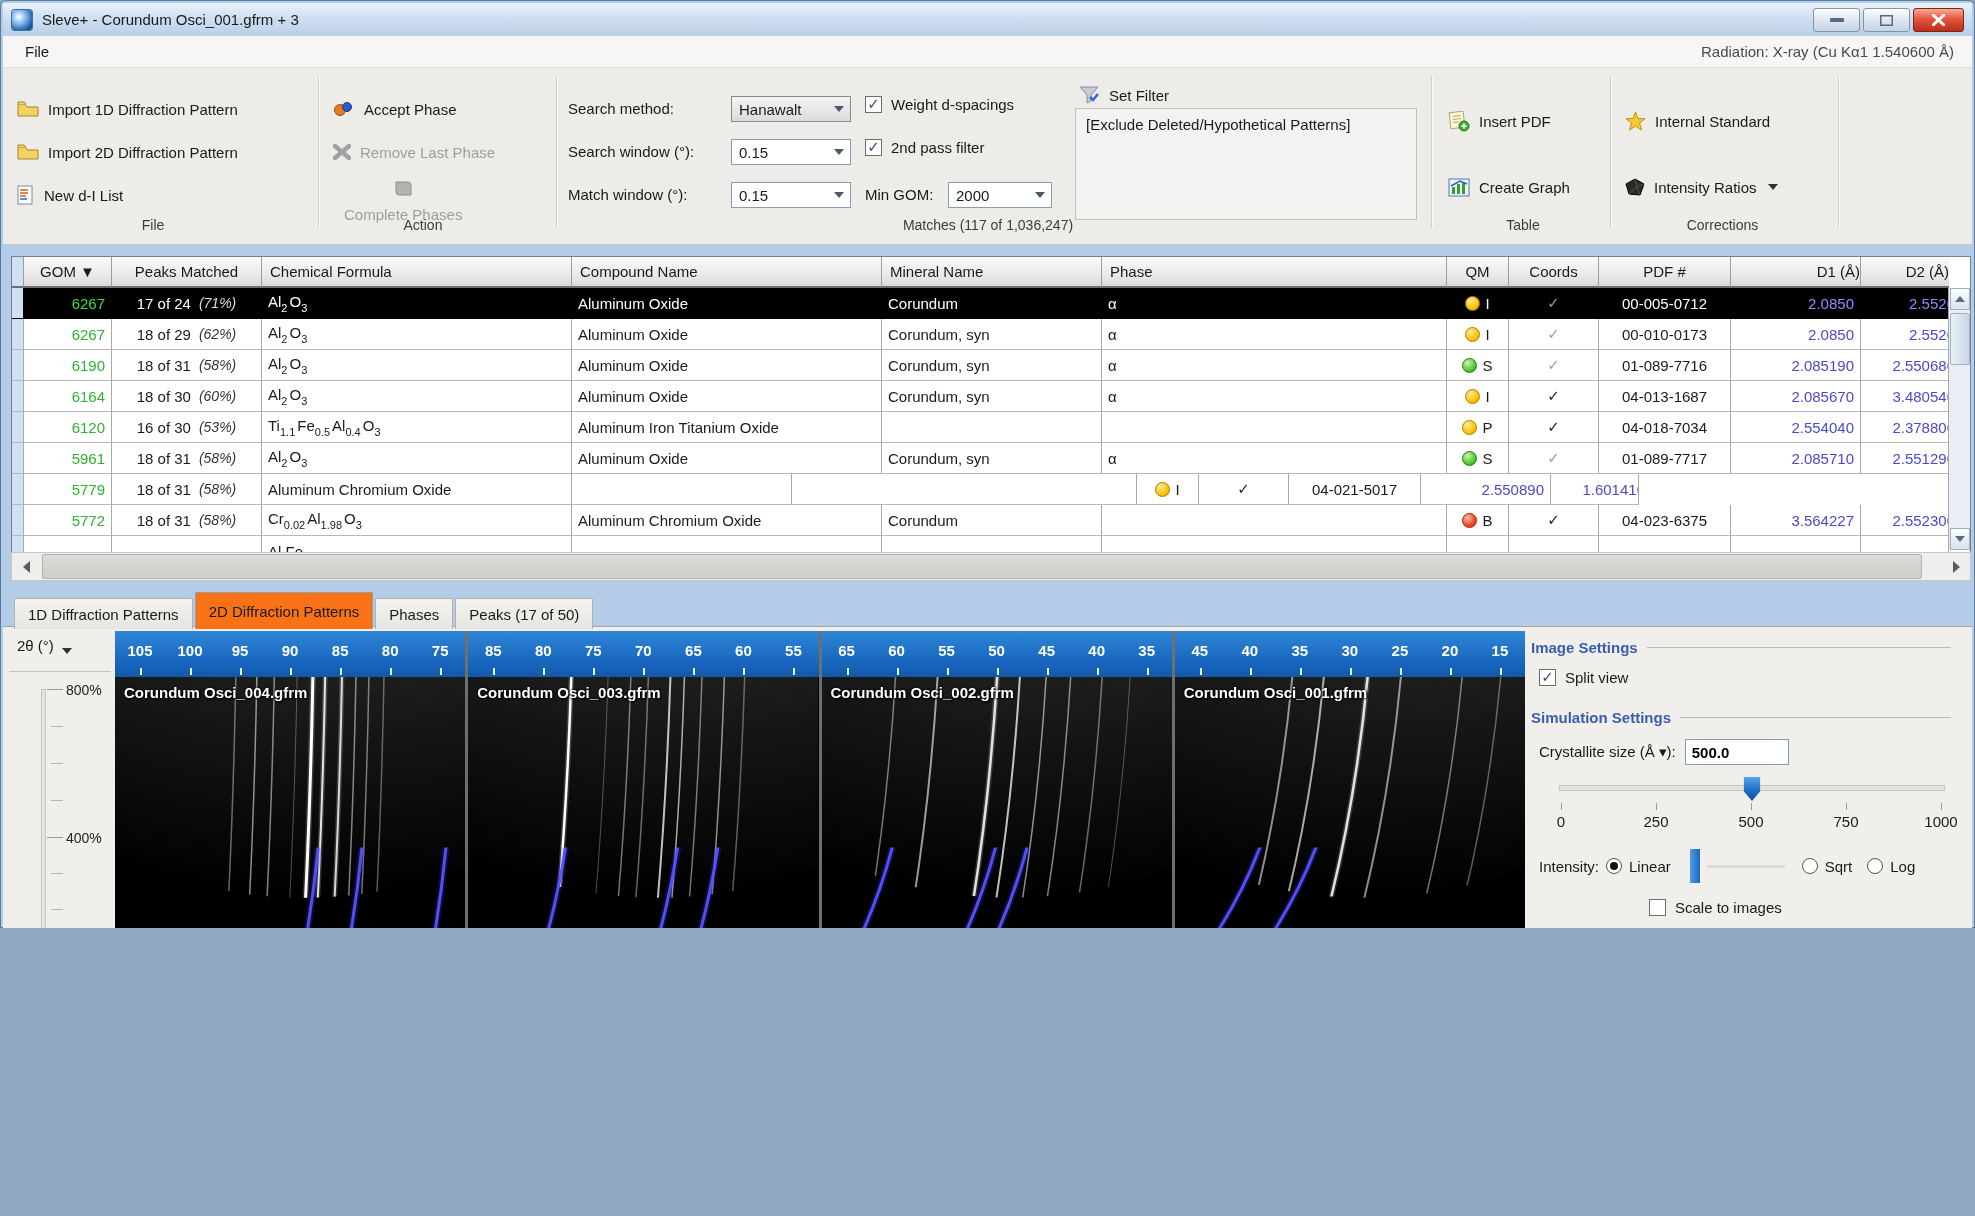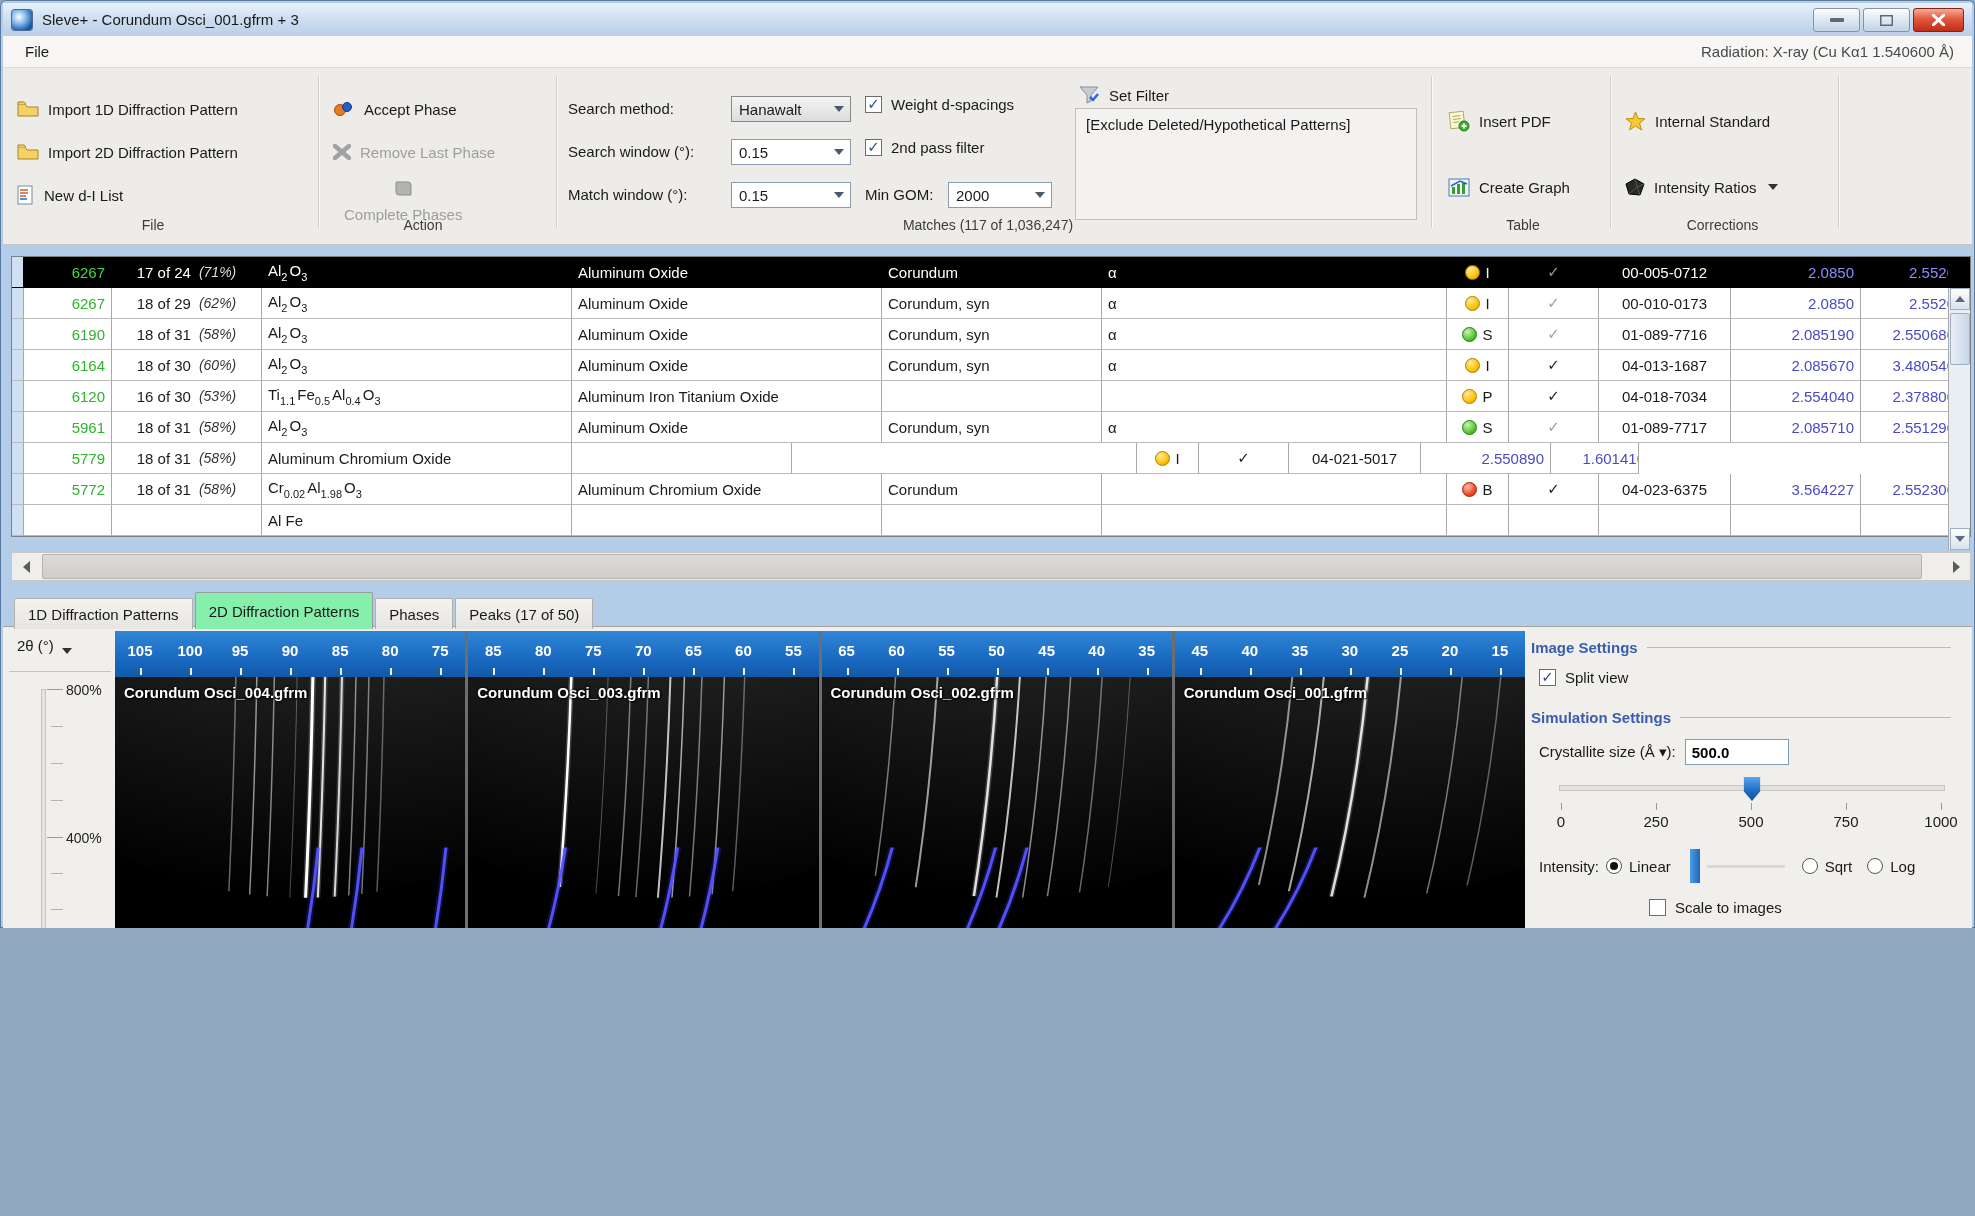--- a/index.html
+++ b/index.html
@@ -88,21 +88,21 @@
   .harrow.left{left:1px;}
   .harrow.right{right:1px;}
   .tri-left{border-top:6px solid transparent;border-bottom:6px solid transparent;border-right:7px solid #5a5a5a;}
   .tri-right{border-top:6px solid transparent;border-bottom:6px solid transparent;border-left:7px solid #5a5a5a;}
   .hthumb{position:absolute;left:30px;top:1px;height:25px;width:1880px;background:linear-gradient(#dddbd8,#cfcdca);border:1px solid #b5b3b0;border-radius:2px;box-sizing:border-box;}
 
   
   .tabs{position:absolute;left:14px;top:592px;display:flex;align-items:flex-end;gap:2px;z-index:5;}
   .tab{height:30px;padding:0 13px;display:flex;align-items:center;background:linear-gradient(#f5f3f0,#e7e5e2);
        border:1px solid #b2b0ad;border-bottom:none;border-radius:2px 2px 0 0;white-space:nowrap;}
-  .tab.active{height:36px;background:#86efac;border-color:#9a9a9a;position:relative;z-index:6;}
+  .tab.active{height:36px;background:#f97316;border-color:#9a9a9a;position:relative;z-index:6;}
 
   
   .viewer{position:absolute;left:3px;top:626px;width:1969px;height:578px;background:#f1efec;border-top:1px solid #a5a3a0;}
   .axis-ctl{position:absolute;left:14px;top:10px;display:flex;align-items:flex-end;gap:8px;}
   .axis-ctl::after{content:"";border-left:5px solid transparent;border-right:5px solid transparent;border-top:6px solid #333;}
   .axis-sep{position:absolute;left:6px;top:44px;width:102px;height:1px;background:#c6c4c1;}
   .zoomtrack{position:absolute;left:38px;top:62px;width:3px;height:506px;background:#e6e4e1;border:1px solid #c8c6c3;}
   .ztick{position:absolute;height:1px;background:#9a9a9a;}
   .ztick.minor{left:48px;width:12px;background:#b4b4b4;}
   .ztick.major{left:44px;width:16px;}
@@ -319,20 +319,34 @@
           </svg>
         </span>
       <span class="lab">Intensity Ratios</span>
       <span class="icon" style="margin-left:2px;border-left:5px solid transparent;border-right:5px solid transparent;border-top:6px solid #333;"></span>
     </div>
     <div class="glabel" style="left:1622px;width:195px;">Corrections</div>
     <div class="gdiv" style="left:1835px;"></div>
   </div>
 
   <div class="rtable">
+    <div class="thead">
+      <div class="hc w-margin"></div>
+      <div class="hc w-gom" style="color:#1a1a1a;justify-content:center;">GOM ▼</div>
+      <div class="hc w-peaks">Peaks Matched</div>
+      <div class="hc w-chem" style="justify-content:flex-start;padding-left:8px;">Chemical Formula</div>
+      <div class="hc w-comp" style="justify-content:flex-start;padding-left:8px;">Compound Name</div>
+      <div class="hc w-mine" style="justify-content:flex-start;padding-left:8px;">Mineral Name</div>
+      <div class="hc w-phase" style="justify-content:flex-start;padding-left:8px;">Phase</div>
+      <div class="hc w-qm">QM</div>
+      <div class="hc w-coords">Coords</div>
+      <div class="hc w-pdf">PDF #</div>
+      <div class="hc w-d1" style="color:#1a1a1a;">D1 (Å)</div>
+      <div class="hc w-d2" style="color:#1a1a1a;border-right:none;">D2 (Å)</div>
+    </div>
 
     <div>
 
         <div class="trow selected">
           <div class="c w-margin"></div>
           <div class="c w-gom">6267</div>
           <div class="c w-peaks">
             <span>17 of 24</span>
             <span class="pct">(71%)</span>
           </div>

